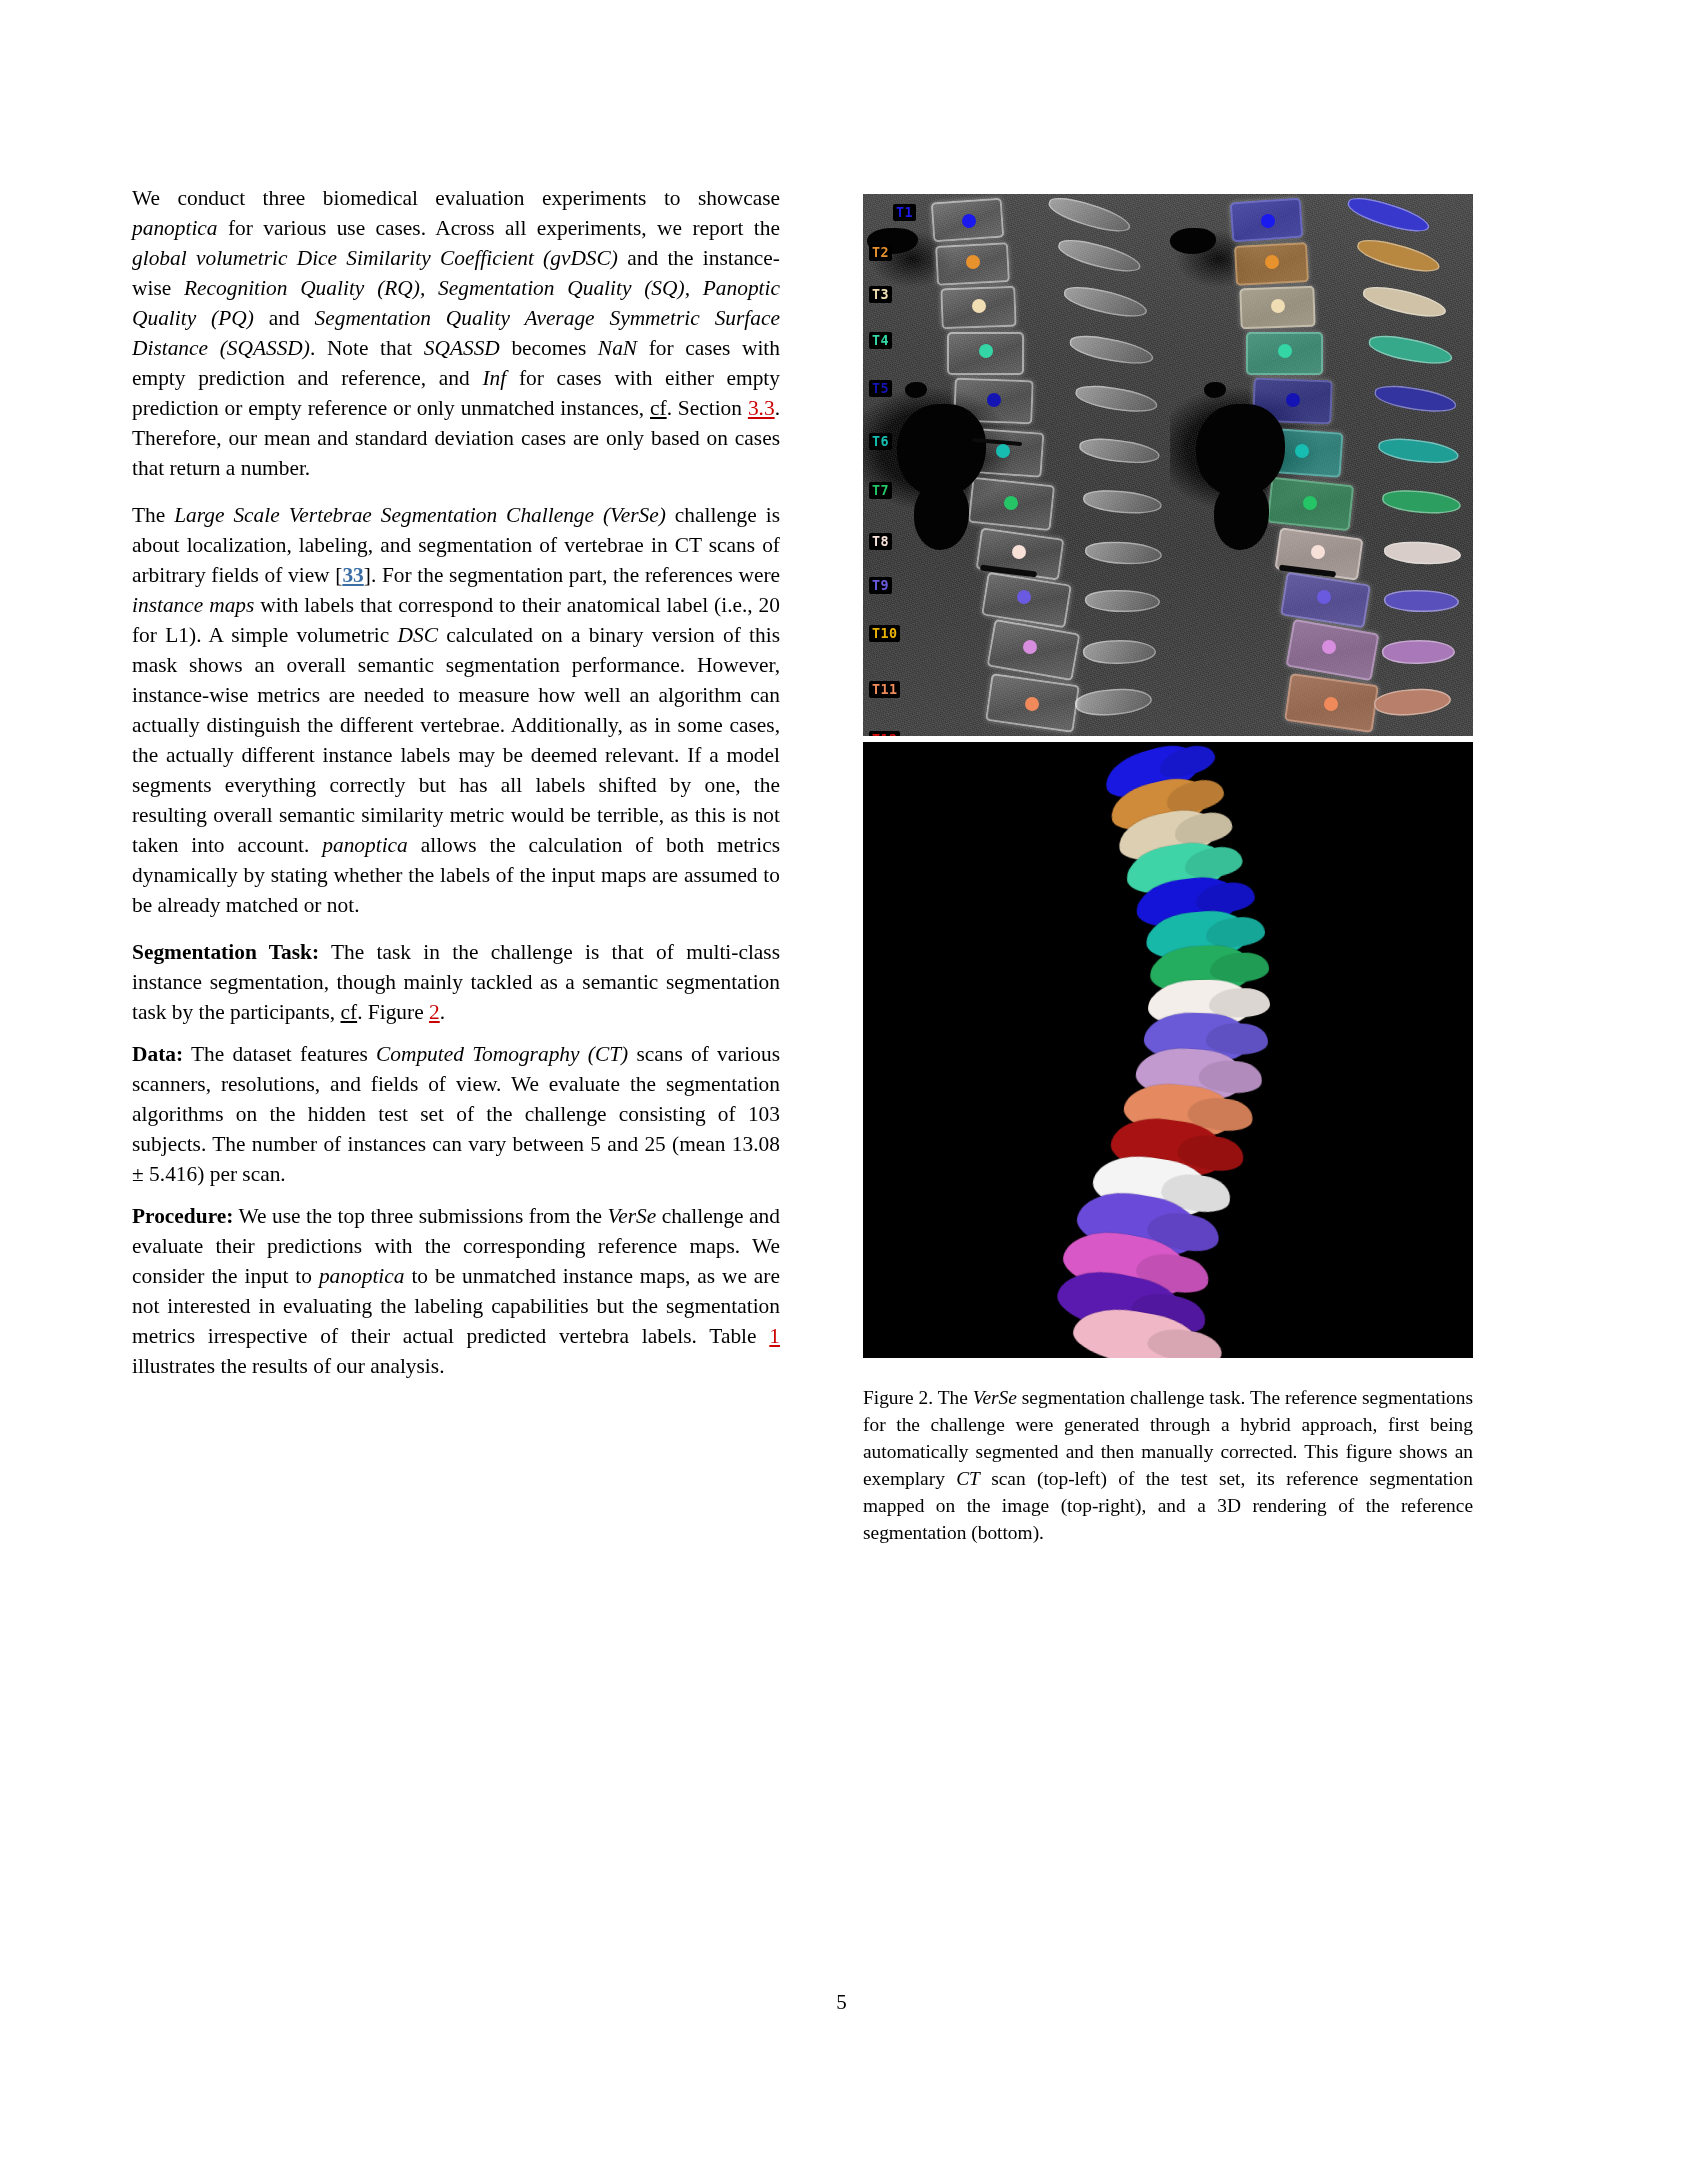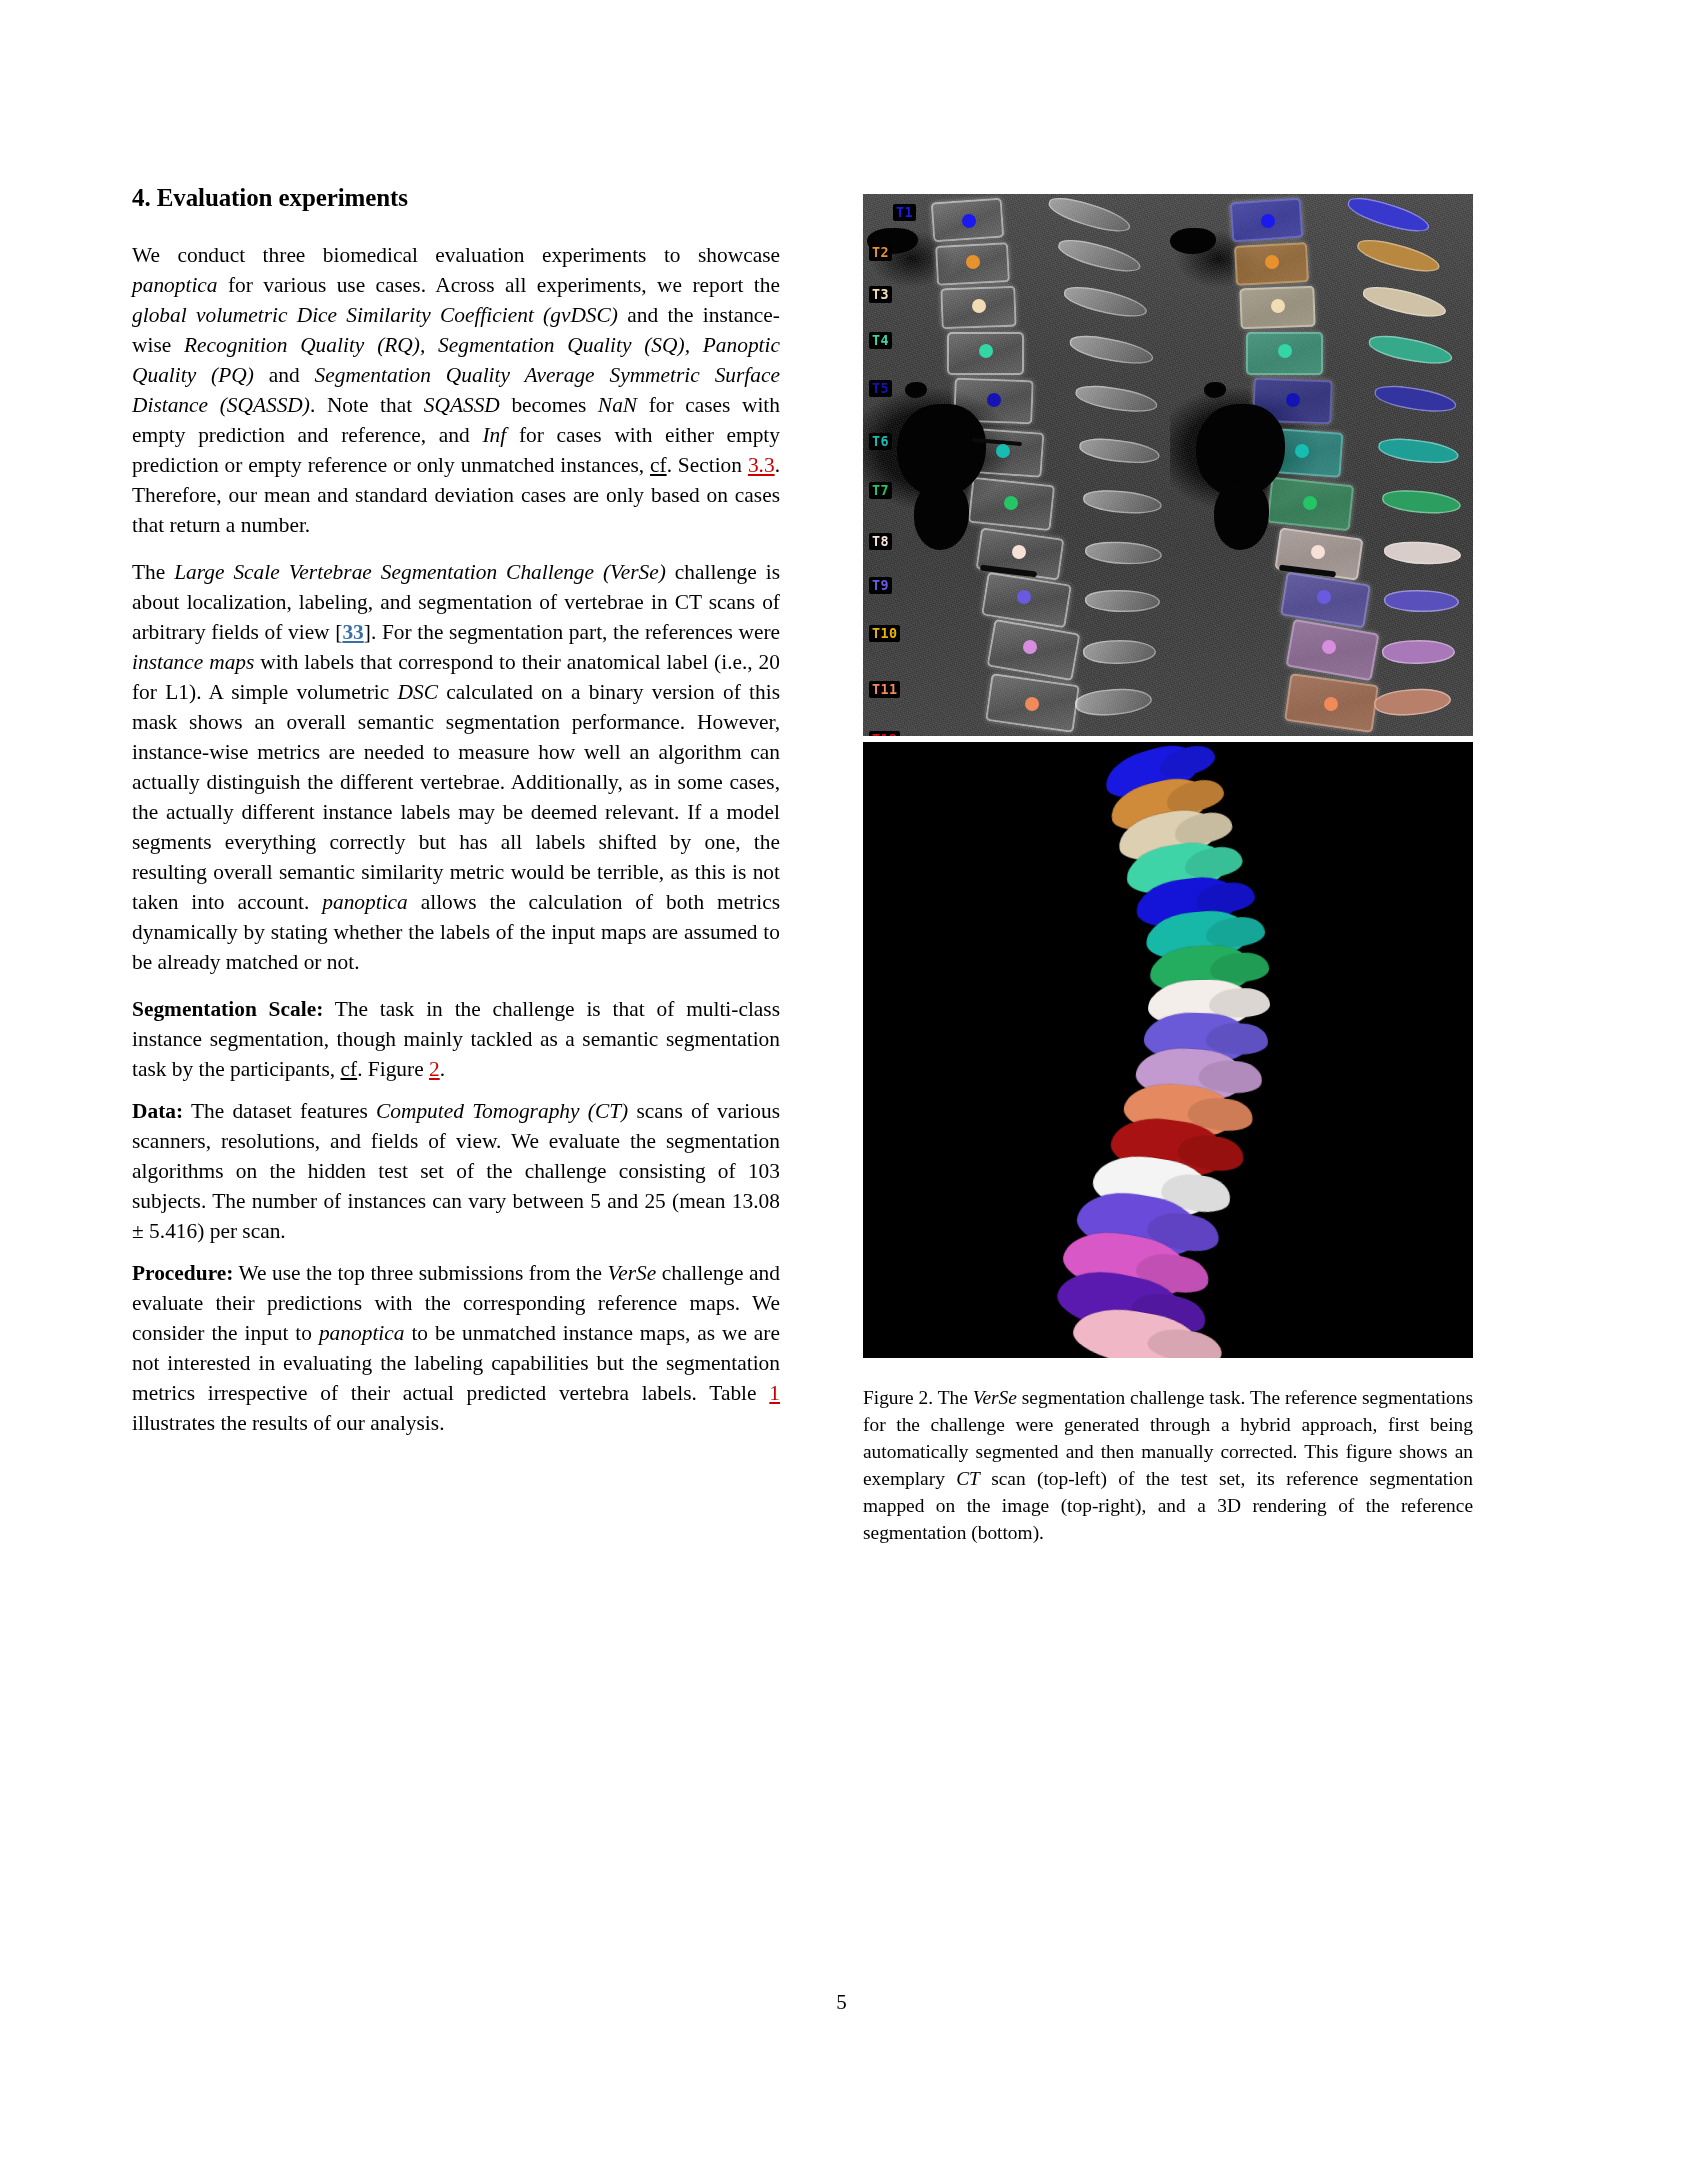--- a/index.html
+++ b/index.html
@@ -205,28 +205,27 @@
     font-size: 21px;
   }
 </style>
 </head>
 <body>
 
 <div class="page">
 
   <div class="col-left">
 
-    <h2 class="sec-head">4. Evaluation experiments</h2>
 
     <p class="body gap"><span>We conduct three biomedical evaluation experiments to showcase </span><i>panoptica</i><span> for various use cases. Across all experiments, we report the </span><i>global volumetric Dice Similarity Coefficient (gvDSC)</i><span> and the instance-wise </span><i>Recognition Quality (RQ), Segmentation Quality (SQ), Panoptic Quality (PQ)</i><span> and </span><i>Segmentation Quality Average Symmetric Surface Distance (SQASSD)</i><span>. Note that </span><i>SQASSD</i><span> becomes </span><i>NaN</i><span> for cases with empty prediction and reference, and </span><i>Inf</i><span> for cases with either empty prediction or empty reference or only unmatched instances, </span><span class="cf-u">cf</span><span>. Section </span><a class="ref-red" href="#">3.3</a><span>. Therefore, our mean and standard deviation cases are only based on cases that return a number.</span></p>
 
 
     <p class="body gap"><span>The </span><i>Large Scale Vertebrae Segmentation Challenge (VerSe)</i><span> challenge is about localization, labeling, and segmentation of vertebrae in CT scans of arbitrary fields of view [</span><a class="ref-blue" href="#">33</a><span>]. For the segmentation part, the references were </span><i>instance maps</i><span> with labels that correspond to their anatomical label (i.e., 20 for L1). A simple volumetric </span><i>DSC</i><span> calculated on a binary version of this mask shows an overall semantic segmentation performance. However, instance-wise metrics are needed to measure how well an algorithm can actually distinguish the different vertebrae. Additionally, as in some cases, the actually different instance labels may be deemed relevant. If a model segments everything correctly but has all labels shifted by one, the resulting overall semantic similarity metric would be terrible, as this is not taken into account. </span><i>panoptica</i><span> allows the calculation of both metrics dynamically by stating whether the labels of the input maps are assumed to be already matched or not.</span></p>
 
-    <p class="body tight"><span class="bf">Segmentation Scale:</span><span> The task in the challenge is that of multi-class instance segmentation, though mainly tackled as a semantic segmentation task by the participants, </span><span class="cf-u">cf</span><span>. Figure </span><a class="ref-red" href="#">2</a><span>.</span></p>
+    <p class="body tight"><span class="bf">Segmentation Task:</span><span> The task in the challenge is that of multi-class instance segmentation, though mainly tackled as a semantic segmentation task by the participants, </span><span class="cf-u">cf</span><span>. Figure </span><a class="ref-red" href="#">2</a><span>.</span></p>
 
     <p class="body tight"><span class="bf">Data:</span><span> The dataset features </span><i>Computed Tomography (CT)</i><span> scans of various scanners, resolutions, and fields of view. We evaluate the segmentation algorithms on the hidden test set of the challenge consisting of 103 subjects. The number of instances can vary between 5 and 25 (mean 13.08 ± 5.416) per scan.</span></p>
 
     <p class="body"><span class="bf">Procedure:</span><span> We use the top three submissions from the </span><i>VerSe</i><span> challenge and evaluate their predictions with the corresponding reference maps. We consider the input to </span><i>panoptica</i><span> to be unmatched instance maps, as we are not interested in evaluating the labeling capabilities but the segmentation metrics irrespective of their actual predicted vertebra labels. Table </span><a class="ref-red" href="#">1</a><span> illustrates the results of our analysis.</span></p>
 
   </div>
 
   <div class="col-right">
 
     <div class="figure">

